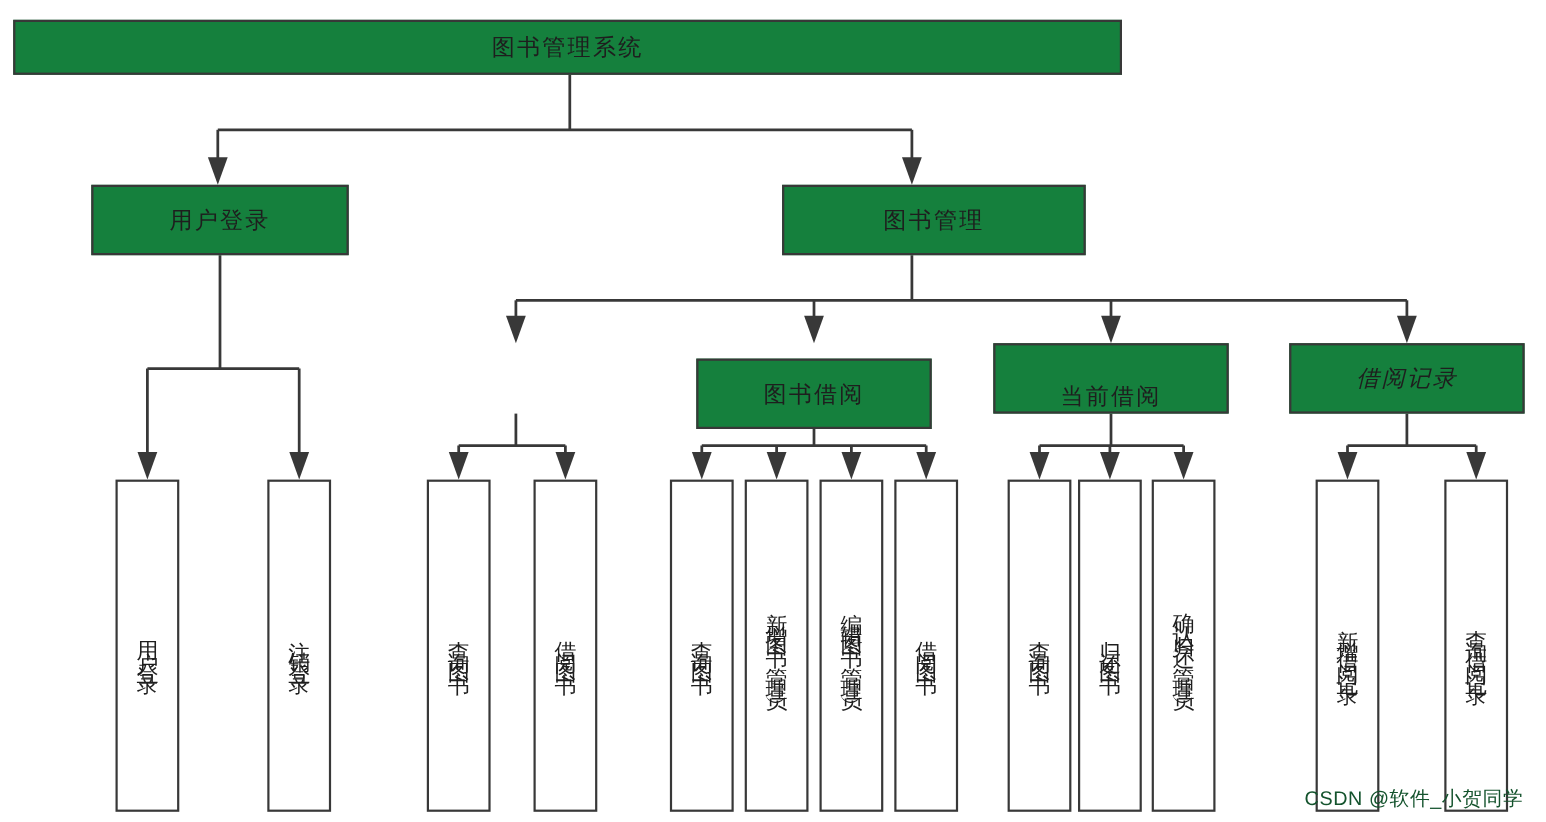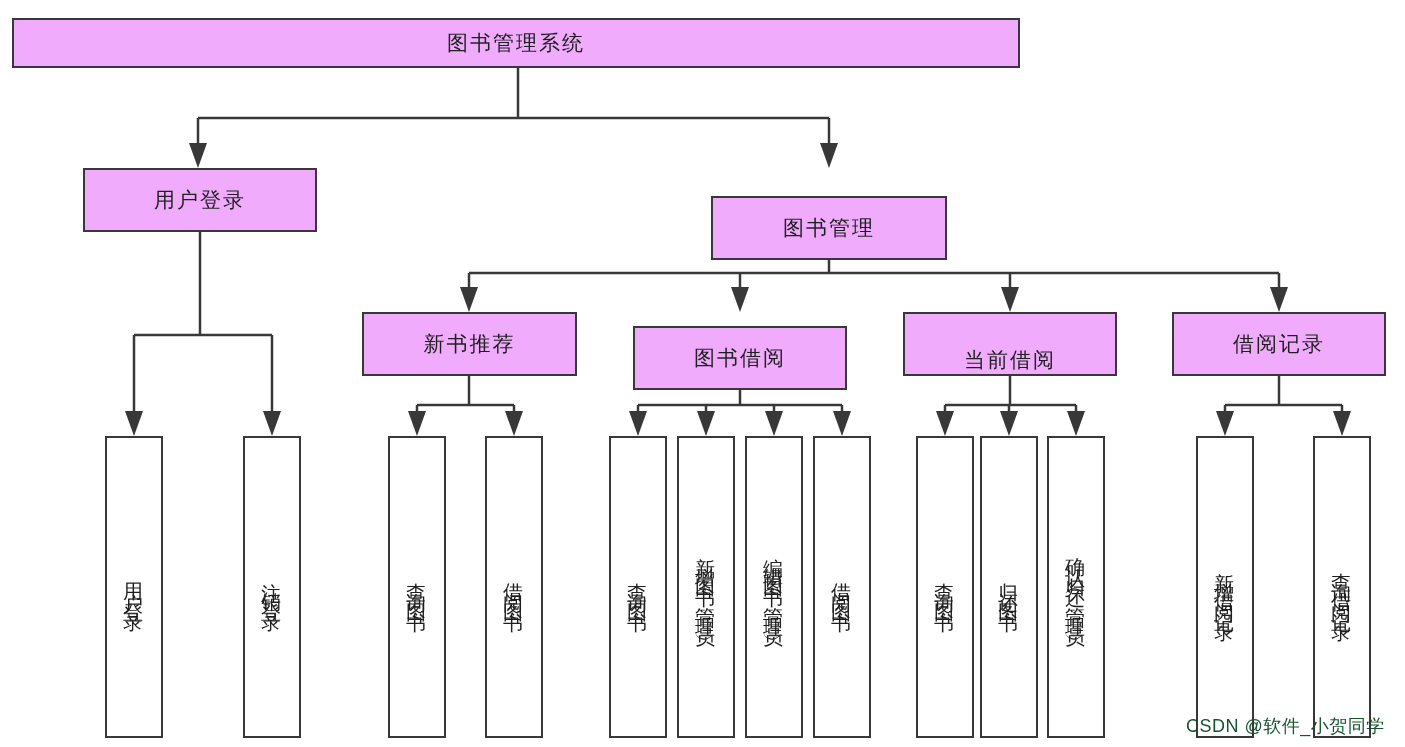--- a/index.html
+++ b/index.html
@@ -14,21 +14,21 @@
   .wires {
     position: absolute;
     left: 0; top: 0;
     width: 1405px; height: 747px;
     pointer-events: none;
   }
   .node {
     position: absolute;
     box-sizing: border-box;
     border: 2.5px solid #383838;
-    background: #f0abfc;
+    background: #15803d;
     display: flex;
     align-items: center;
     justify-content: center;
     font-size: 21px;
     letter-spacing: 2px;
     color: #1e1e1e;
     z-index: 2;
   }
   .leaf {
     position: absolute;
@@ -136,34 +136,31 @@
     </g>
   </svg>
 
   <div class="node" style="left:12px; top:18px; width:1008px; height:50px;">
     <span>图书管理系统</span>
   </div>
 
   <div class="node" style="left:83px; top:168px; width:234px; height:64px;">
     <span>用户登录</span>
   </div>
-  <div class="node" style="left:711px; top:168px; width:236px; height:64px;margin-top:28px;">
+  <div class="node" style="left:711px; top:168px; width:276px; height:64px;">
     <span>图书管理</span>
   </div>
 
-  <div class="node" style="left:362px; top:312px; width:215px; height:64px;">
-    <span>新书推荐</span>
-  </div>
   <div class="node" style="left:633px; top:312px; width:214px; height:64px;margin-top:14px;">
     <span>图书借阅</span>
   </div>
   <div class="node" style="left:903px; top:312px; width:214px; height:64px;align-items:flex-end;">
     <span>当前借阅</span>
   </div>
-  <div class="node" style="left:1172px; top:312px; width:214px; height:64px;">
+  <div class="node" style="left:1172px; top:312px; width:214px; height:64px;font-style:italic;">
     <span>借阅记录</span>
   </div>
 
   <div class="leaf" style="left:105px;">
     <span class="v">用户登录</span>
   </div>
   <div class="leaf" style="left:243px;">
     <span class="v">注销登录</span>
   </div>
 

